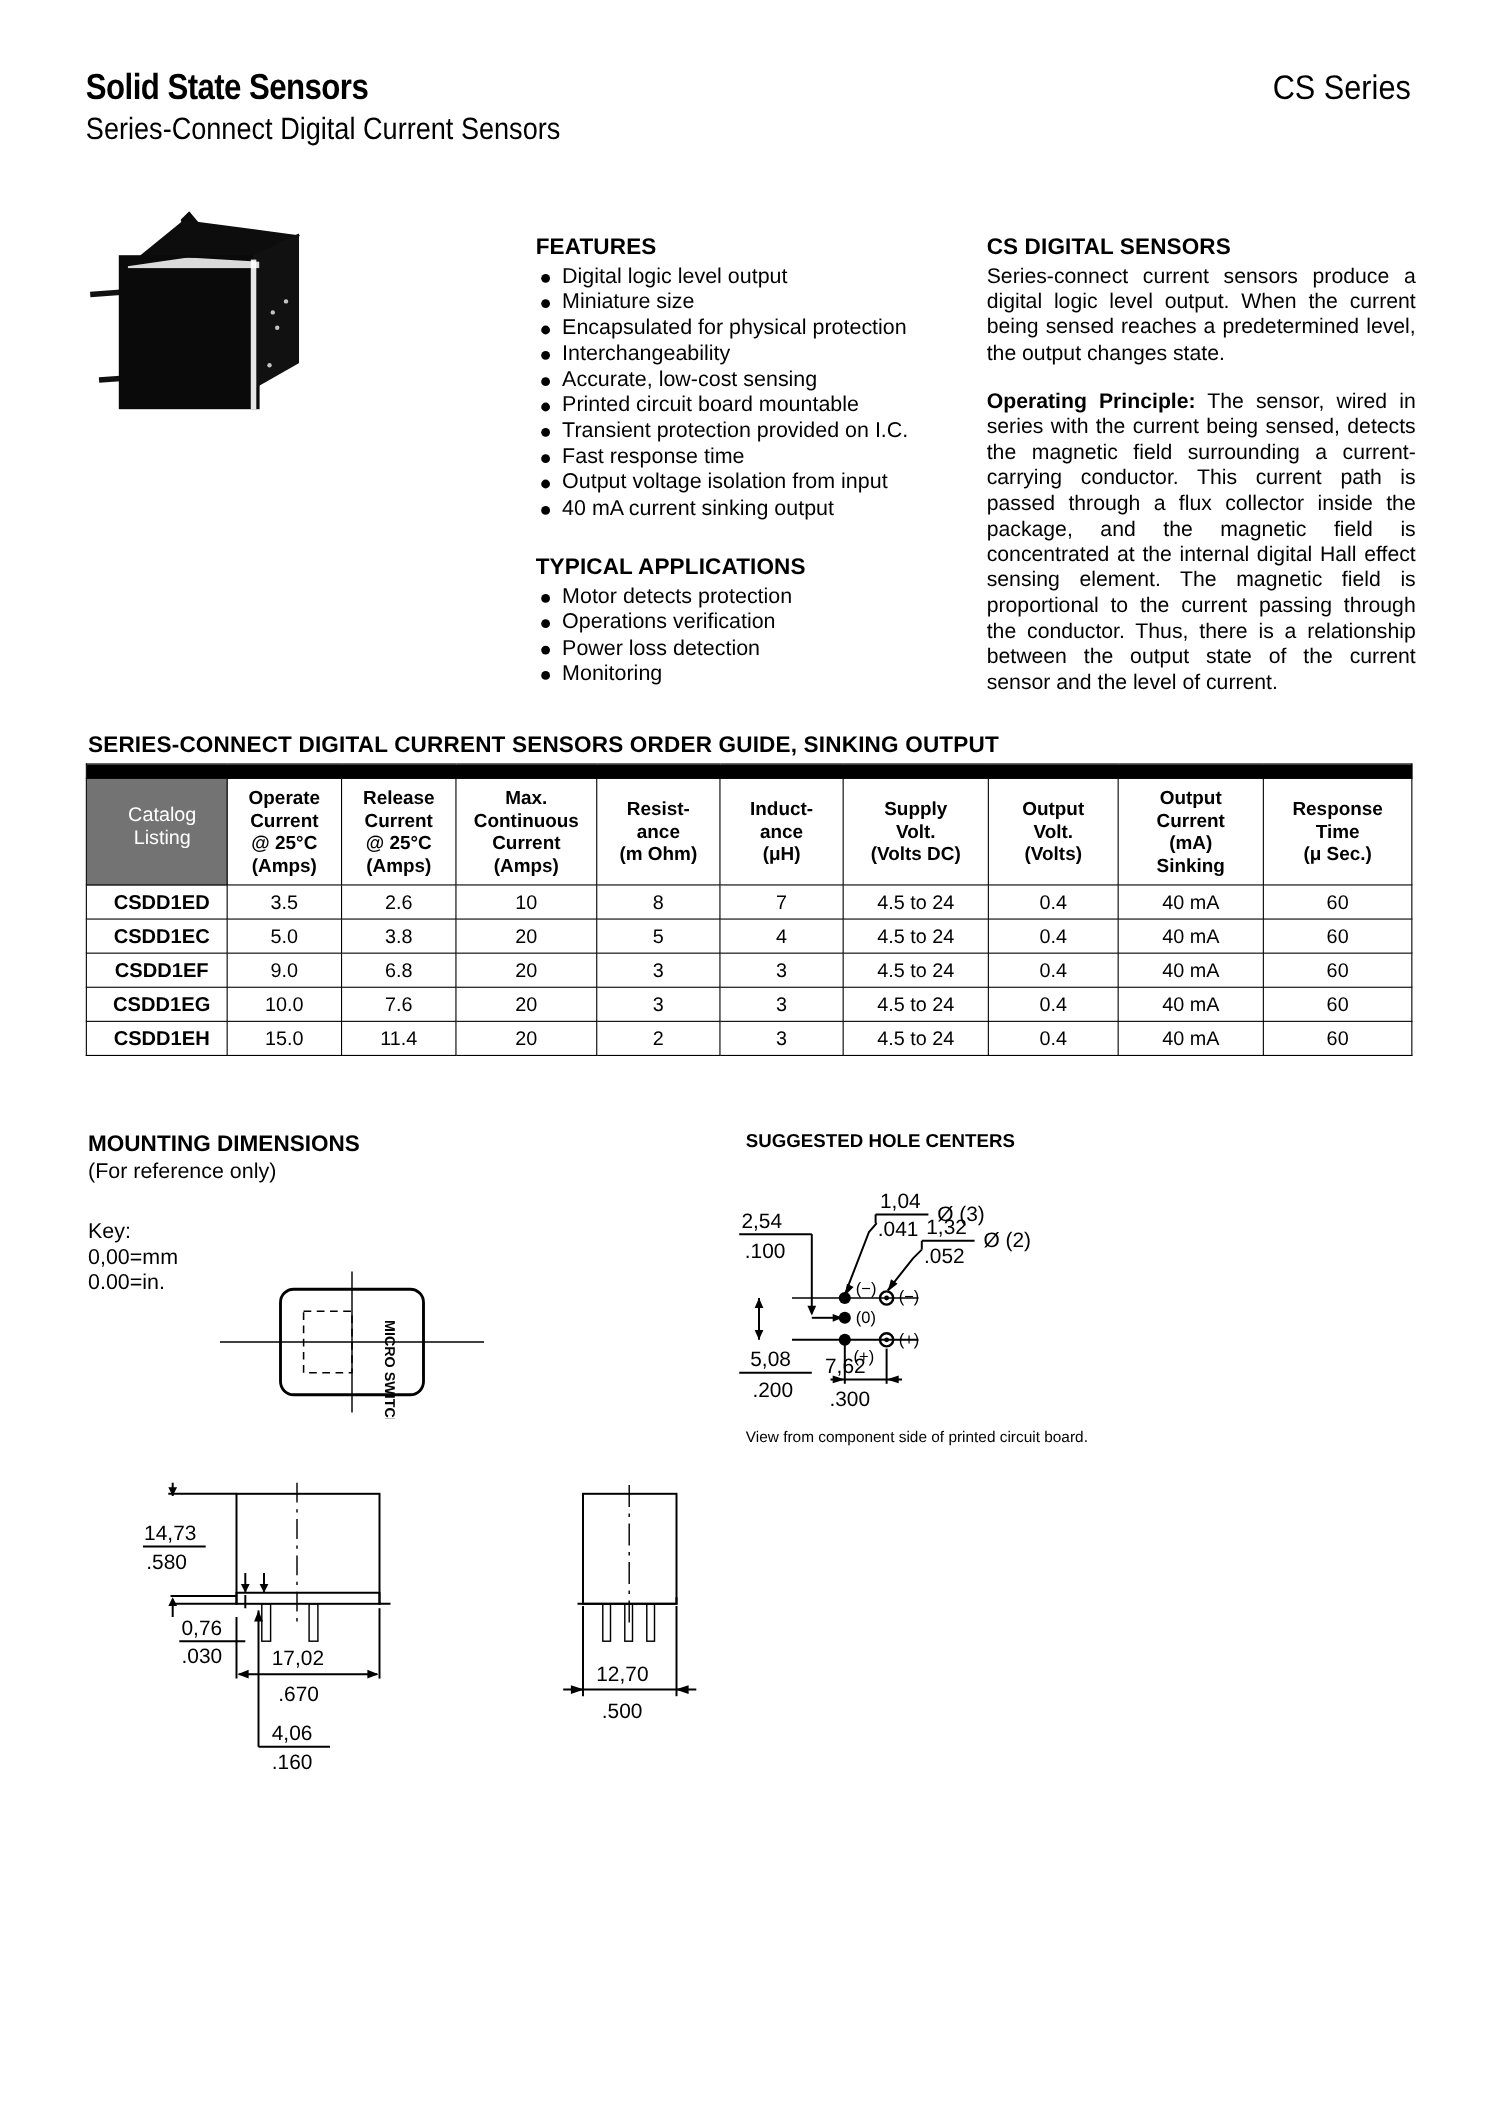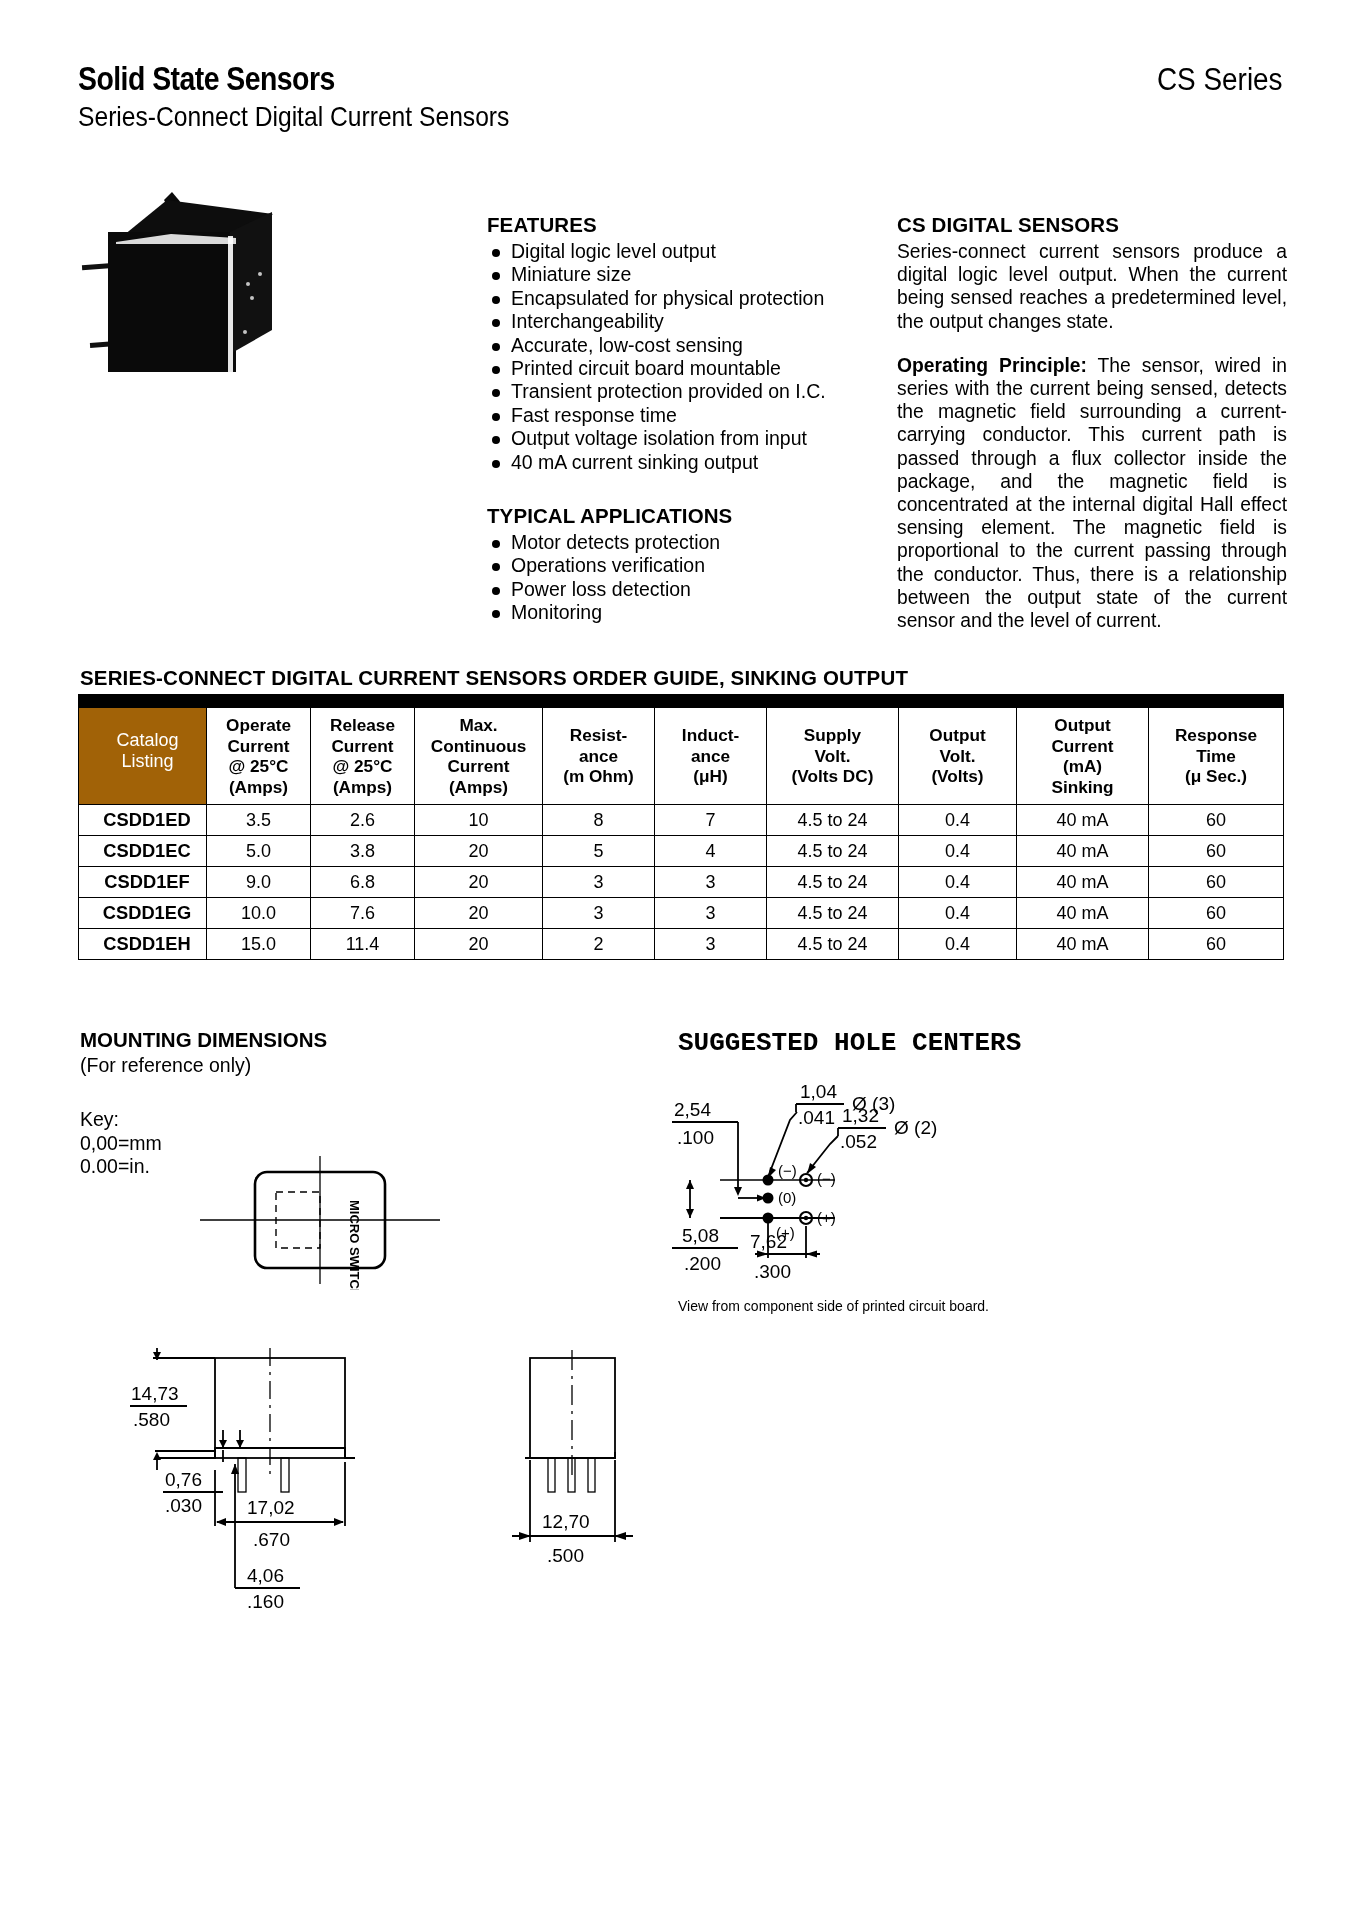--- a/index.html
+++ b/index.html
@@ -181,21 +181,21 @@
     text-align: center;
     vertical-align: middle;
   }
   .blackbar td {
     background: #000000;
     border: 1.6px solid #000000;
     height: 13px;
     padding: 0;
   }
   th.catalog-head {
-    background: #a16207;
+    background: #737373;
     color: #ffffff;
     font-size: 18px;
     font-weight: normal;
     text-align: left;
     padding: 0 0 10px 10px;
     vertical-align: bottom;
     line-height: 21px;
     border-left: 1.6px solid #000000;
     border-top: none;
     border-bottom: 1.6px solid #000000;
@@ -240,24 +240,23 @@
     position: absolute;
     left: 80px; top: 1108px;
     font-size: 19.5px;
     line-height: 23.5px;
     white-space: nowrap;
   }
 
   .hole-head {
     position: absolute;
     left: 678px; top: 1028px;
-    font-size: 26px;
+    font-size: 17px;
     font-weight: bold;
     white-space: nowrap;
-    font-family: Liberation Mono, monospace;
   }
   .view-note {
     position: absolute;
     left: 678px; top: 1298px;
     font-size: 14px;
     white-space: nowrap;
   }
 
   svg { display: block; }
   .dim-txt { font-family: "Liberation Sans", sans-serif; font-size: 19px; fill: #000; }

